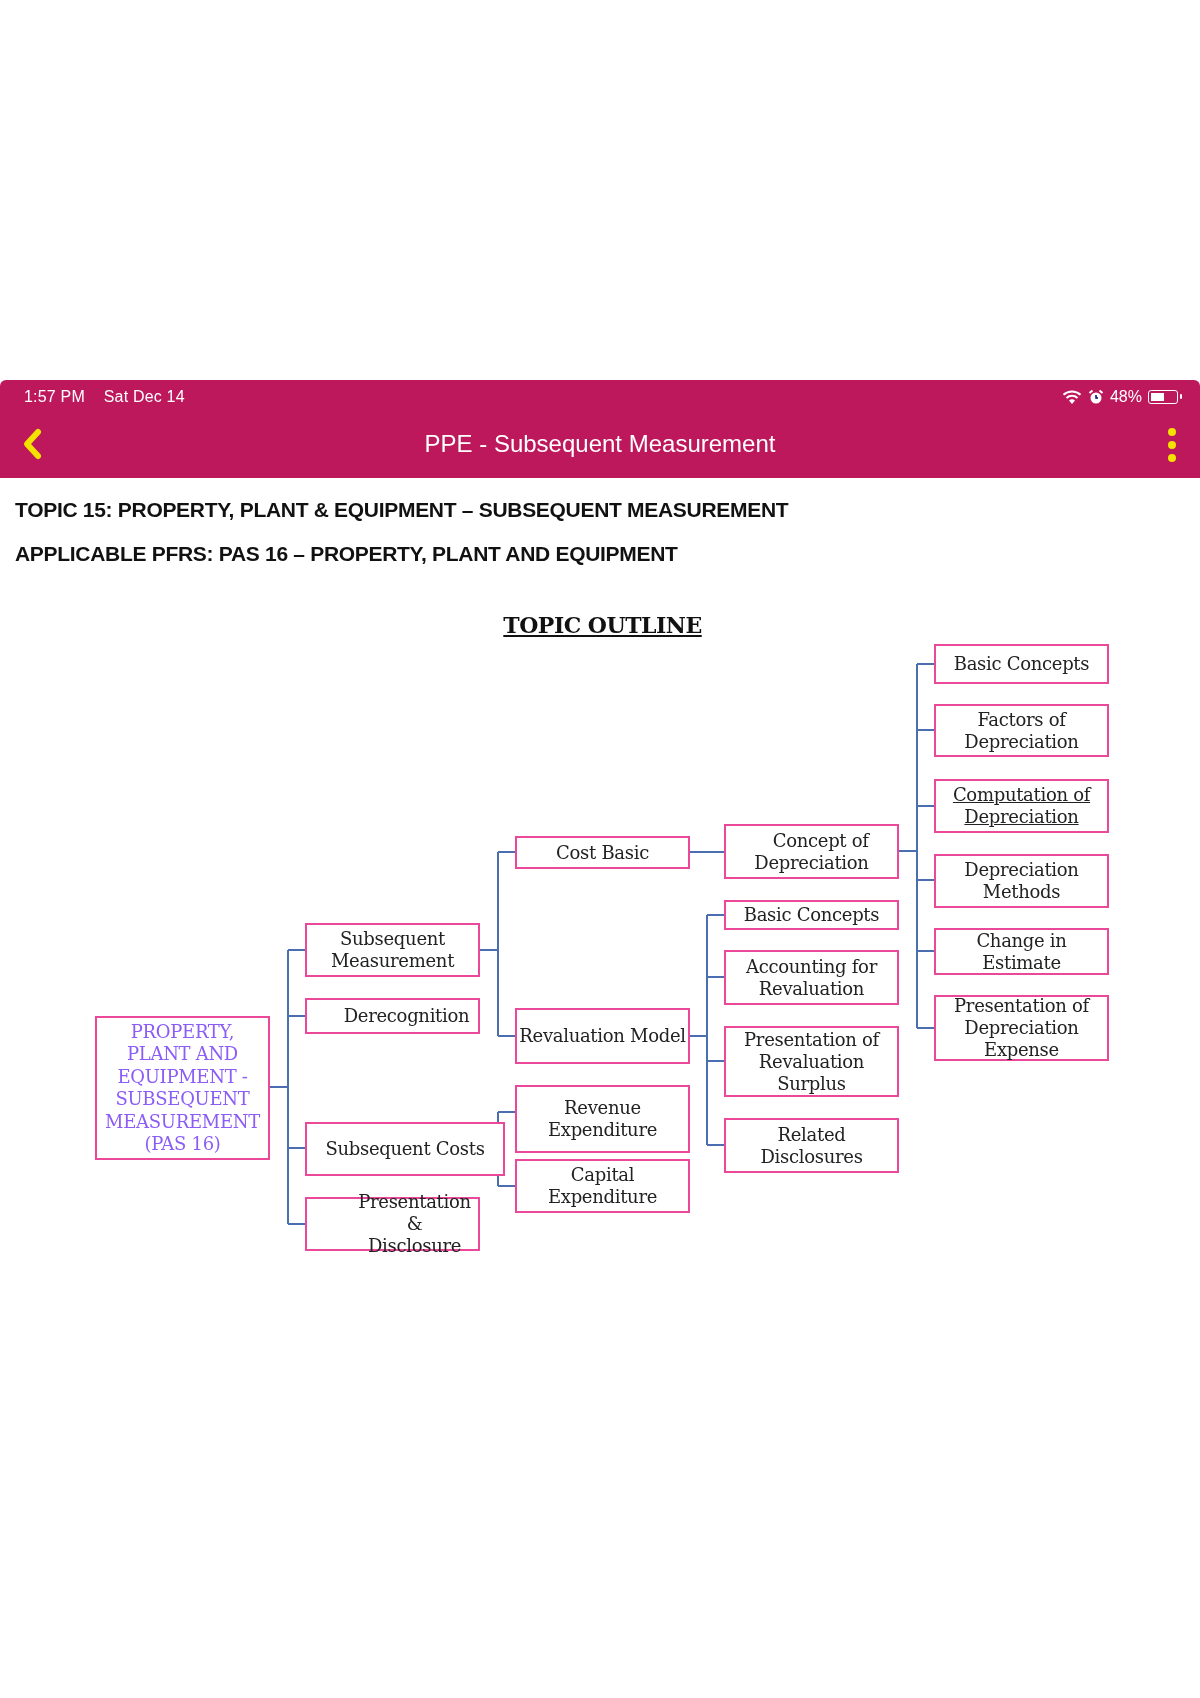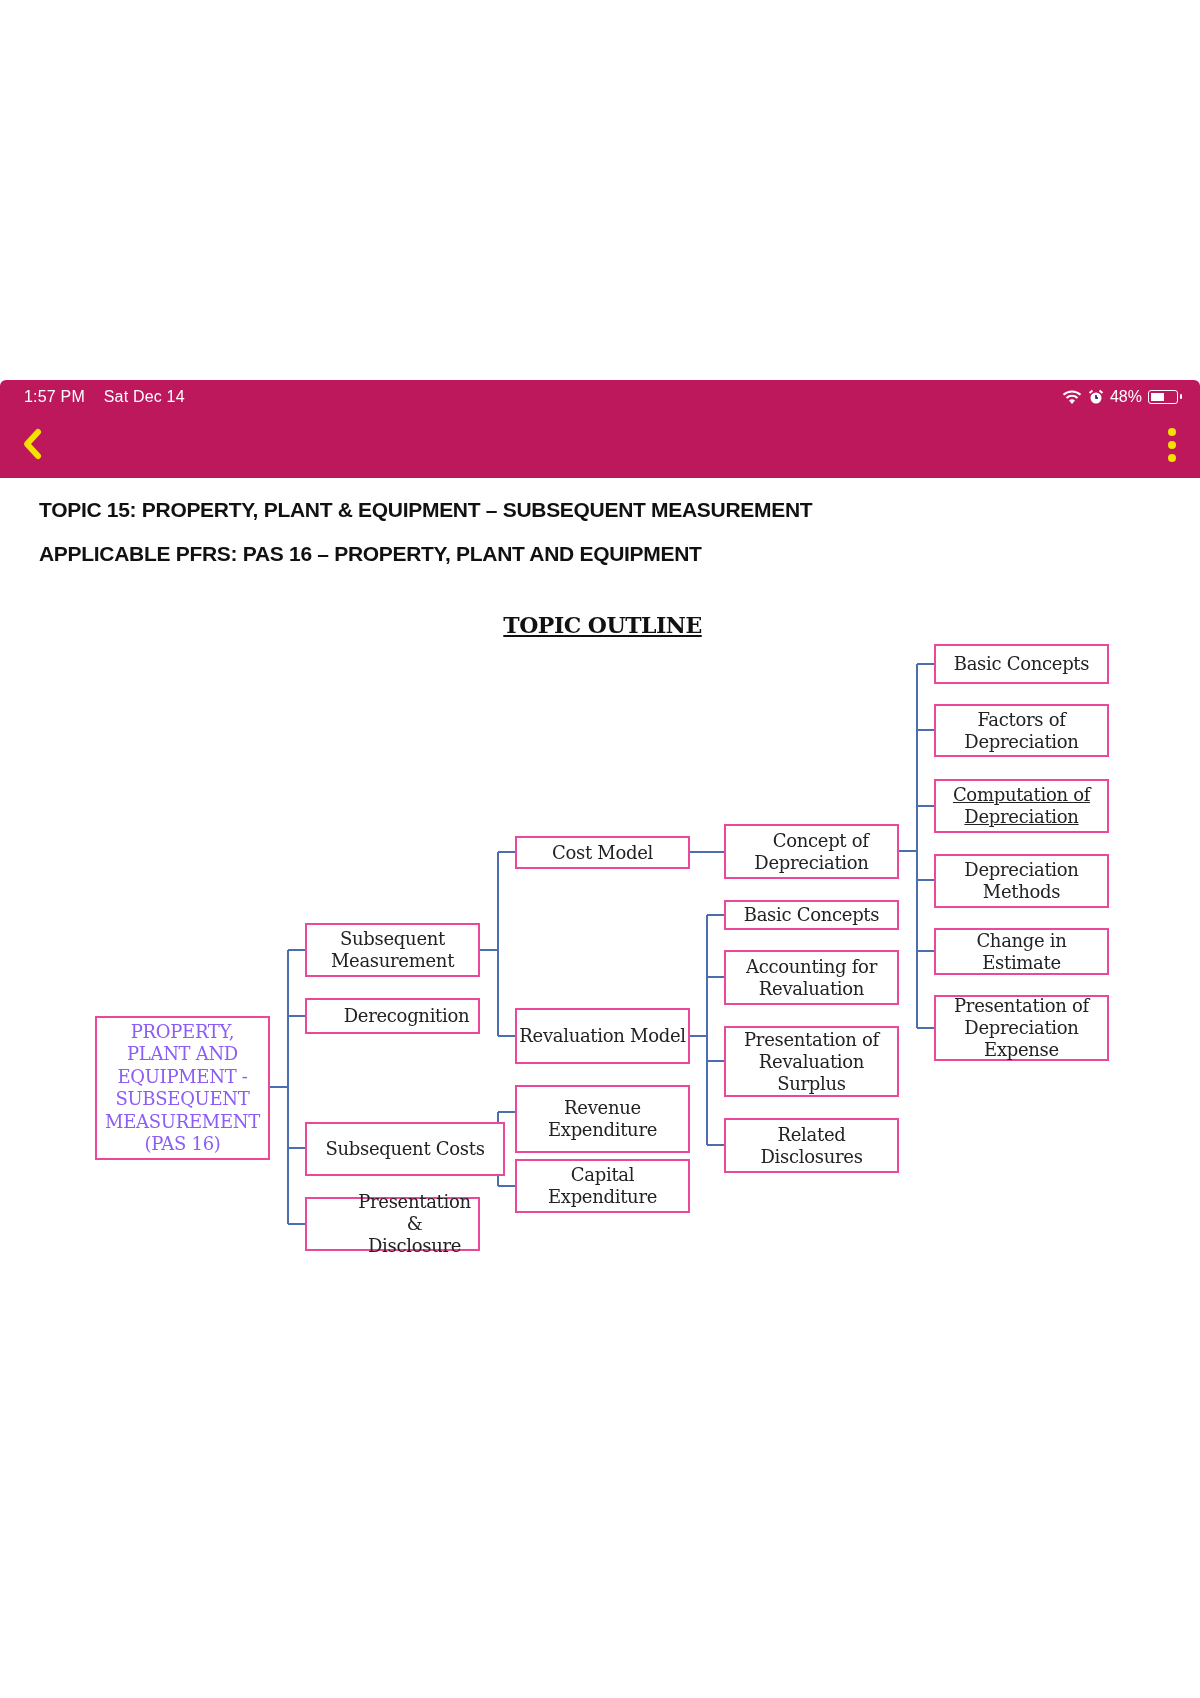--- a/index.html
+++ b/index.html
@@ -8,21 +8,21 @@
   .status-left { position:absolute; left:24px; top:8px; color:#ffffff; font-size:16px; letter-spacing:0.2px; }
   .status-left span { margin-right:14px; }
   .status-right { position:absolute; right:22px; top:8px; color:#ffffff; font-size:16px; display:flex; align-items:center; gap:6px; }
   .battery { width:30px; height:14px; border:1.5px solid #fff; border-radius:3px; position:relative; box-sizing:border-box; }
   .battery::after { content:""; position:absolute; right:-5px; top:3px; width:2px; height:5px; background:#fff; border-radius:1px; }
   .battery .fill { position:absolute; left:2px; top:2px; bottom:2px; width:45%; background:#fff; }
   .back-btn { position:absolute; left:18px; top:46px; width:30px; height:36px; cursor:pointer; }
   .title { position:absolute; left:0; right:0; top:50px; text-align:center; color:#ffffff; font-size:24px; }
   .menu-btn { position:absolute; right:18px; top:48px; width:20px; height:34px; cursor:pointer; display:flex; flex-direction:column; align-items:center; justify-content:space-between; }
   .menu-btn i { display:block; width:8px; height:8px; background:#f4e100; border-radius:50%; }
-  .topic-line { position:absolute; left:15px; font-size:21px; font-weight:bold; color:#111; letter-spacing:-0.3px;margin-left:24px; }
+  .topic-line { position:absolute; left:15px; font-size:21px; font-weight:bold; color:#111; letter-spacing:-0.3px; }
   .outline-title { position:absolute; left:0; width:1205px; top:612px; text-align:center; font-family:"DejaVu Serif", serif; font-weight:bold; font-size:22px; text-decoration:underline; color:#111; letter-spacing:-0.5px; }
   .node { position:absolute; box-sizing:border-box; border:2px solid #ec4899; background:#fff; display:flex; align-items:center; justify-content:center; text-align:center; font-family:"DejaVu Serif", serif; font-size:18px; line-height:22px; color:#222; white-space:pre-line; cursor:pointer; letter-spacing:-0.3px; }
   .node.root { font-weight:normal; font-size:18px; line-height:22.5px; color:#8b5cf6; }
   .conn { position:absolute; left:0; top:0; }
 </style>
 </head>
 <body>
 
 <div class="appbar">
   <div class="status-left">
@@ -43,20 +43,21 @@
     <span>48%</span>
     <div class="battery">
         <div class="fill"></div>
       </div>
   </div>
   <div class="back-btn">
     <svg width="30" height="36" viewBox="0 0 30 36">
       <path d="M20 6 L9 18 L20 30" stroke="#f4e100" stroke-width="6" fill="none" stroke-linecap="round" stroke-linejoin="round"></path>
     </svg>
   </div>
+  <div class="title">PPE - Subsequent Measurement</div>
   <div class="menu-btn">
     <i></i>
       <i></i>
       <i></i>
   </div>
 </div>
 
 <div class="topic-line" style="top:498px;">TOPIC 15: PROPERTY, PLANT &amp; EQUIPMENT – SUBSEQUENT MEASUREMENT</div>
 <div class="topic-line" style="top:542px;">APPLICABLE PFRS: PAS 16 – PROPERTY, PLANT AND EQUIPMENT</div>
 <div class="outline-title">TOPIC OUTLINE</div>
@@ -95,21 +96,21 @@
 MEASUREMENT
 (PAS 16)</div>
 
 <div class="node" style="left:305px; top:923px; width:175px; height:54px;">Subsequent
 Measurement</div>
 <div class="node" style="left:305px; top:998px; width:175px; height:36px;padding-left:28px;">Derecognition</div>
 <div class="node" style="left:305px; top:1122px; width:200px; height:54px;">Subsequent Costs</div>
 <div class="node" style="left:305px; top:1197px; width:175px; height:54px;padding-left:44px;">Presentation &amp;
 Disclosure</div>
 
-<div class="node" style="left:515px; top:836px; width:175px; height:33px;">Cost Model</div>
+<div class="node" style="left:515px; top:836px; width:175px; height:33px;">Cost Basic</div>
 <div class="node" style="left:515px; top:1008px; width:175px; height:56px;">Revaluation Model</div>
 <div class="node" style="left:515px; top:1085px; width:175px; height:68px;">Revenue
 Expenditure</div>
 <div class="node" style="left:515px; top:1159px; width:175px; height:54px;">Capital
 Expenditure</div>
 
 <div class="node" style="left:724px; top:824px; width:175px; height:55px;text-align:right;">Concept of
 Depreciation</div>
 <div class="node" style="left:724px; top:900px; width:175px; height:30px;">Basic Concepts</div>
 <div class="node" style="left:724px; top:950px; width:175px; height:55px;">Accounting for

